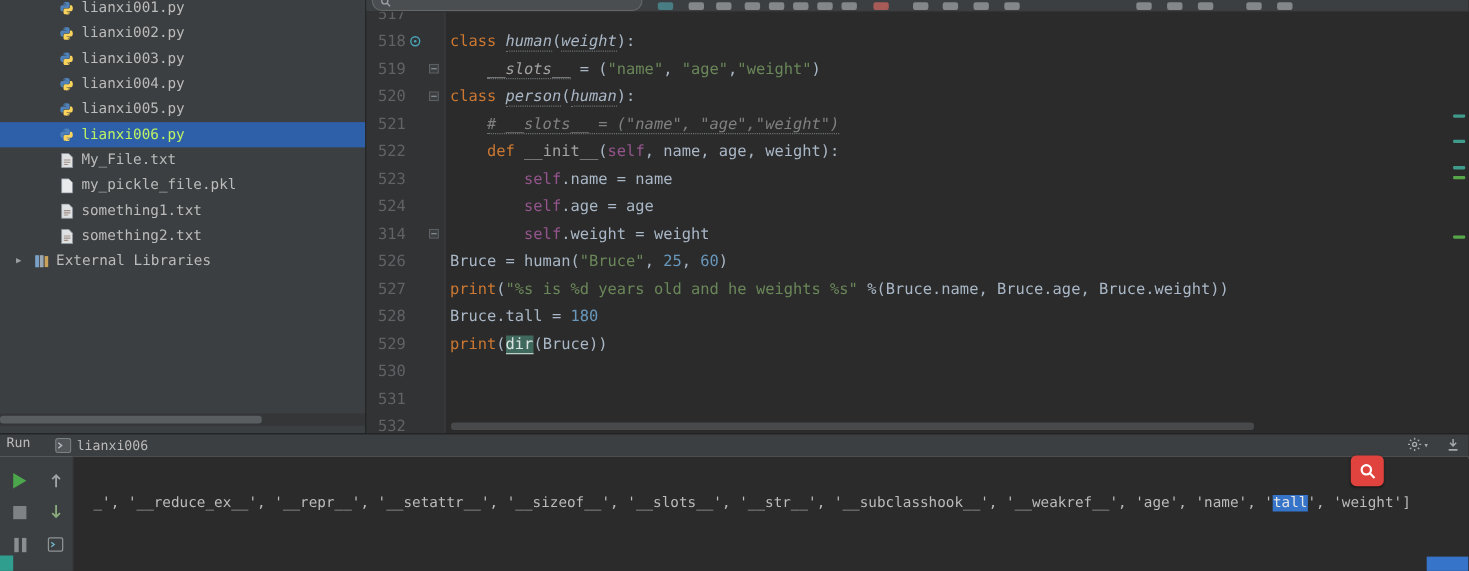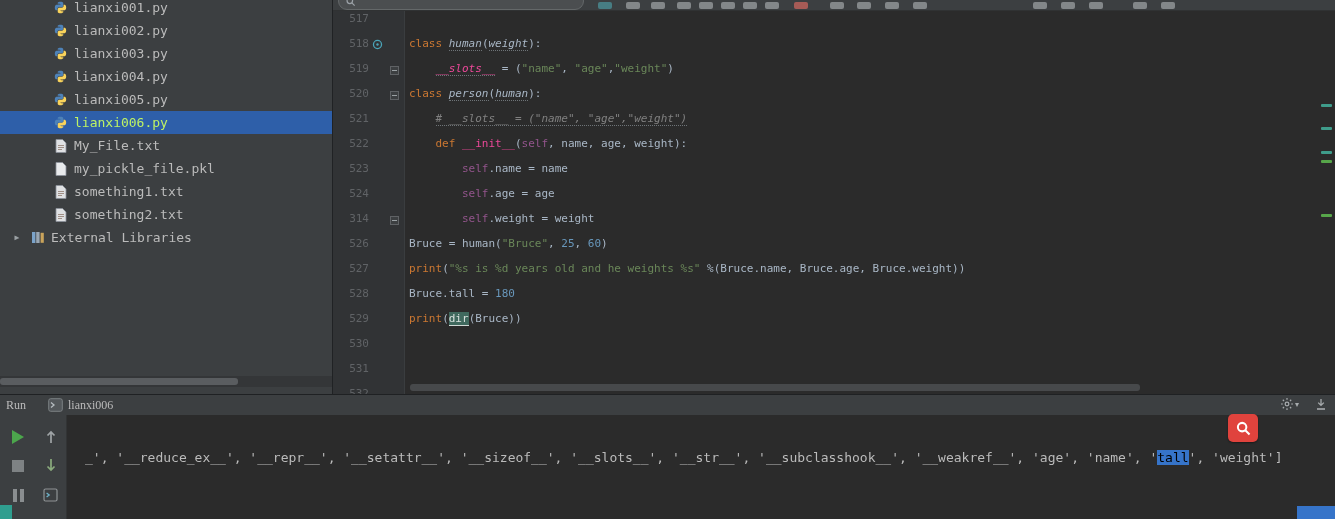--- a/index.html
+++ b/index.html
@@ -20,51 +20,51 @@
   
   #top-strip{position:absolute;left:333px;top:0;right:0;height:10px;background:#3c3f41;z-index:6;
              border-bottom:1px solid #303233;}
   #top-search{position:absolute;left:5px;top:-8px;width:238px;height:16px;border-radius:9px;
               background:#4b4e50;border:1px solid #646869;display:flex;align-items:center;padding-left:6px;}
   .tb-stub{position:absolute;top:2px;width:14px;height:7px;border-radius:2px;opacity:.85;}
   
   #editor{position:absolute;left:333px;top:0;width:1002px;height:394px;background:#2b2b2b;overflow:hidden;}
   #gutter-bg{position:absolute;left:0;top:0;width:71px;height:100%;background:#313335;border-right:1px solid #3a3d3f;}
   #code-lines{position:absolute;left:0;top:0;right:0;}
-  .cl{display:flex;height:25px;align-items:flex-end;font-size:11px;color:#a9b7c6;white-space:pre;}
+  .cl{display:flex;height:25px;align-items:center;font-size:14px;color:#a9b7c6;white-space:pre;}
   .cl .ln{width:36px;text-align:right;color:#606366;flex:none;}
   .cl .gslot{width:16px;flex:none;display:flex;align-items:center;justify-content:center;}
   .cl .fslot{width:18px;flex:none;display:flex;align-items:center;justify-content:center;}
   .cl .code{padding-left:6px;}
   .kw{color:#cc7832;}
   .str{color:#6a8759;}
   .num{color:#6897bb;}
   .self{color:#94558d;}
   .com{color:#808080;}
-  .magic{color:#ec4899;}
+  .magic{color:#a3a3a3;}
   .cls{border-bottom:1px dotted #6e7478;font-style:italic;}
   .caret{background:#40695e;color:#d9e2de;border-bottom:1px solid #cfd8d4;}
   #editor-hscroll{position:absolute;left:77px;bottom:3px;width:730px;height:7px;background:#47494b;border-radius:3px;}
   .an-mark{position:absolute;right:3px;width:11px;height:3px;border-radius:1px;}
   
   #run-panel{position:absolute;left:0;top:394px;right:0;bottom:0;background:#2b2b2b;border-top:1px solid #1f2123;}
   #run-header{position:absolute;left:0;top:0;right:0;height:20px;background:#3c3f41;
-              border-bottom:2px solid #a3a3a3;display:flex;align-items:center;font-size:12px;color:#bbbbbb;font-family:Liberation Serif, serif;}
+              border-bottom:2px solid #a3a3a3;display:flex;font-size:12px;color:#bbbbbb;}
   #run-label{padding-left:6px;}
   #run-tab{display:flex;align-items:center;margin-left:16px;gap:5px;padding:0 6px;height:20px;}
   #run-gear{position:absolute;right:36px;top:2px;display:flex;align-items:center;gap:1px;}
   #run-hide{position:absolute;right:8px;top:3px;}
   #run-toolbar{position:absolute;left:0;top:20px;bottom:0;width:66px;background:#3c3f41;border-right:1px solid #323435;}
   .rt{position:absolute;width:18px;height:18px;display:flex;align-items:center;justify-content:center;}
   #play-tri{width:0;height:0;border-left:12px solid #4ca64c;border-top:7px solid transparent;border-bottom:7px solid transparent;}
   #stop-sq{width:12px;height:12px;background:#7e8284;}
   .pbar{width:4px;height:13px;background:#8a8e90;display:inline-block;margin:0 1.5px;}
   #console{position:absolute;left:67px;top:20px;right:0;bottom:0;background:#2b2b2b;overflow:hidden;}
   #console-line{position:absolute;left:18px;top:35px;font-size:13px;color:#bbbbbb;white-space:pre;}
-  #console-line .sel{background:#3674c9;color:#000000;}
+  #console-line .sel{background:#3674c9;color:#e5e5e5;}
   #find-btn{position:absolute;left:1228px;top:19px;width:30px;height:28px;background:#e0433d;border-radius:5px;
             display:flex;align-items:center;justify-content:center;box-shadow:0 1px 2px rgba(0,0,0,.4);}
   #corner-teal{position:absolute;left:0;bottom:0;width:12px;height:14px;background:#2f9e8f;}
   #corner-blue{position:absolute;right:0;bottom:0;width:38px;height:13px;background:#3674c9;}
 </style>
 </head>
 <body>
 
 <div id="project-panel">
   <div id="tree">

